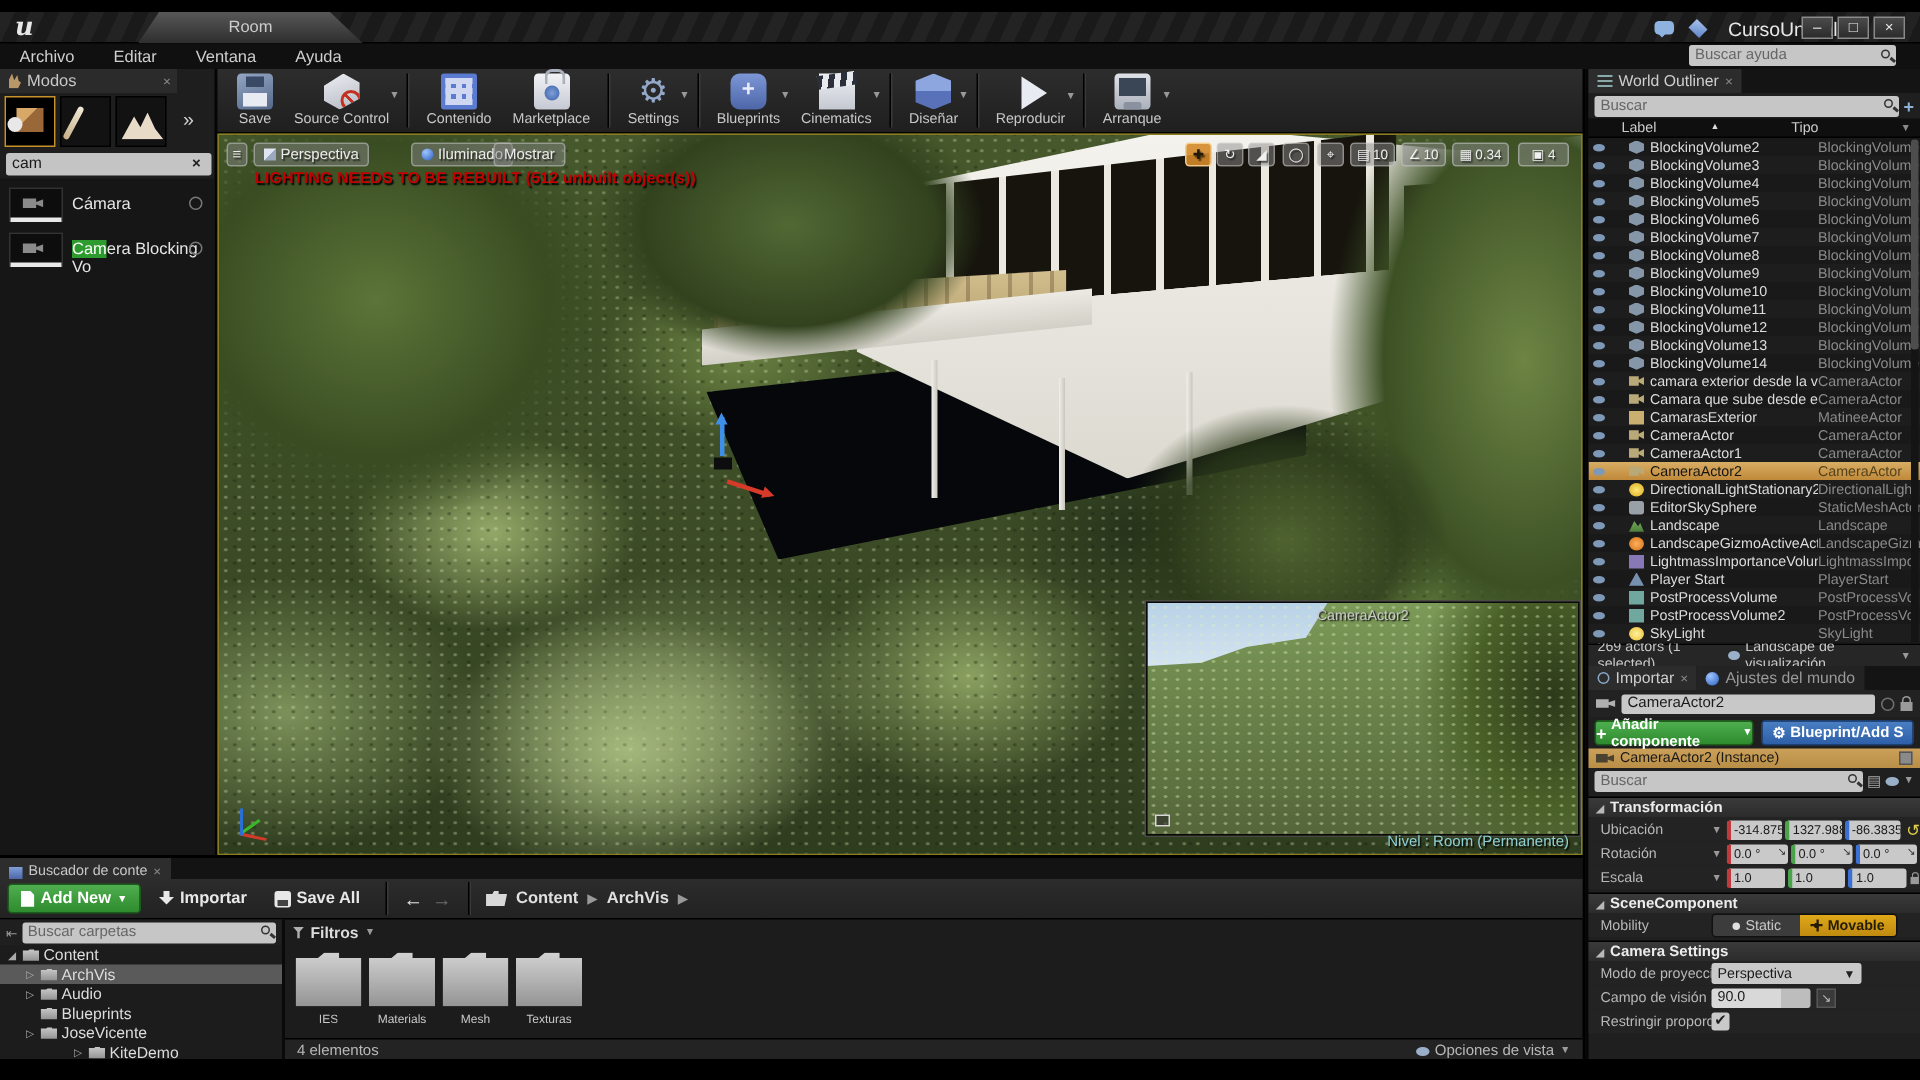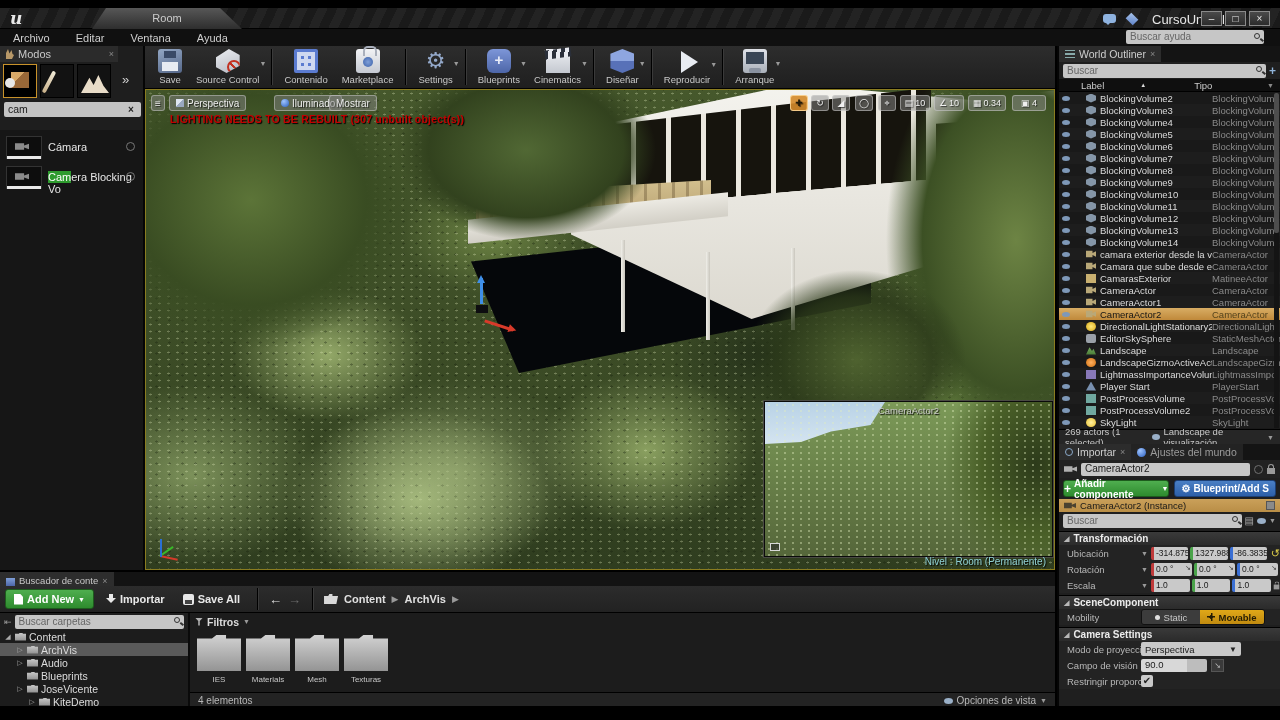--- a/index.html
+++ b/index.html
@@ -33,21 +33,21 @@
   .modes-hand{width:10px;height:10px;background:#b89868;clip-path:polygon(20% 100%,20% 40%,40% 0,55% 45%,75% 10%,85% 50%,100% 60%,80% 100%);}
   .tab-x{color:#888;font-size:9px;margin-left:auto;}
   .mode-btn{top:18px;width:34px;height:34px;background:#121212;border:1px solid #000;}
   .mode-cube{left:7px;top:7px;width:18px;height:16px;background:linear-gradient(135deg,#d8a868 40%,#9a6838 41%);position:absolute;}
   .mode-cube:before{content:"";position:absolute;left:-6px;top:6px;width:10px;height:10px;background:#e8e8e8;border-radius:50%;}
   .mode-brush{left:6px;top:5px;width:4px;height:24px;background:linear-gradient(#f0ead8,#c8b088);transform:rotate(28deg);border-radius:2px;position:absolute;}
   .mode-mtn{left:3px;top:10px;width:28px;height:18px;background:#e8dcc8;clip-path:polygon(0 100%,30% 15%,45% 55%,62% 0,80% 60%,100% 100%);position:absolute;}
   #mode-more{left:122px;top:26px;color:#d0d0d0;font-size:13px;}
   #modes-search{left:4px;top:56px;width:137px;height:15px;background:#c4c4c4;border-radius:2px;color:#1a1a1a;font-size:10.5px;padding:1px 16px 0 4px;}
   #modes-search-x{left:128px;top:58px;color:#222;font-size:10px;font-weight:bold;}
-  #modes-list{left:0;top:84px;width:143px;height:451px;background:#161616;}
+  #modes-list{left:0;top:73px;width:143px;height:451px;background:#161616;}
   .mode-item{position:absolute;left:0;width:143px;height:28px;}
   .mode-thumb{position:absolute;left:6px;top:2px;width:36px;height:23px;background:#0d0d0d;border:1px solid #333;}
   .mode-thumb:after{content:"";position:absolute;left:0;bottom:-1px;width:100%;height:3px;background:#e8e8e8;}
   .cam-glyph{position:absolute;left:8px;top:5px;width:14px;height:9px;background:#8a8a8a;clip-path:polygon(0 15%,65% 15%,65% 40%,100% 20%,100% 80%,65% 60%,65% 85%,0 85%);}
   .mode-item-label{position:absolute;left:48px;top:7px;color:#e6e6e6;font-size:11px;}
   .mode-item-radio{position:absolute;right:8px;top:8px;width:9px;height:9px;border:1.5px solid #777;border-radius:50%;}
   .hl-green{background:#2e9b2e;color:#fff;}
 
   
   #toolbar{left:145px;top:46px;width:910px;height:43px;background:linear-gradient(#2d2d2d,#1f1f1f);border-bottom:1px solid #000;display:flex;align-items:center;padding-left:6px;}
@@ -375,21 +375,21 @@
       <span class="vp-cubeicon"></span>
       <span>Perspectiva</span>
     </div>
   <div class="vp-btn" style="left:128px;top:5px;">
       <span class="vp-sphere"></span>
       <span>Iluminado</span>
     </div>
   <div class="vp-btn" style="left:183px;top:5px;">
       <span>Mostrar</span>
     </div>
-  <div id="vp-warning" class="abs">LIGHTING NEEDS TO BE REBUILT (307 unbuilt object(s))</div>
+  <div id="vp-warning" class="abs">LIGHTING NEEDS TO BE REBUILT (512 unbuilt object(s))</div>
 
   <div class="vps sel" style="right:246px;width:18px;">✚</div>
   <div class="vps" style="right:225px;width:18px;">↻</div>
   <div class="vps" style="right:204px;width:18px;">◢</div>
   <div class="vps" style="right:181px;width:18px;">◯</div>
   <div class="vps" style="right:158px;width:18px;">⌖</div>
   <div class="vps" style="right:124px;width:30px;">▤ <span>10</span></div>
   <div class="vps" style="right:90px;width:30px;">∠ <span>10</span></div>
   <div class="vps" style="right:48px;width:38px;">▦ <span>0.34</span></div>
   <div class="vps" style="right:8px;width:34px;">▣ 4</div>
@@ -770,21 +770,21 @@
           <div class="tree-row" style="padding-left: 16px;">
             <span class="tree-arrow"></span>
             <span class="tree-folder"></span>
             <span class="tree-label">Blueprints</span>
           </div>
           <div class="tree-row" style="padding-left: 16px;">
             <span class="tree-arrow">▷</span>
             <span class="tree-folder"></span>
             <span class="tree-label">JoseVicente</span>
           </div>
-          <div class="tree-row" style="padding-left: 28px;">
+          <div class="tree-row" style="padding-left: 28px; margin-left: 20px;">
             <span class="tree-arrow">▷</span>
             <span class="tree-folder"></span>
             <span class="tree-label">KiteDemo</span>
           </div>
         </div>
     </div>
     <div id="cb-right">
       <div id="cb-filterrow">
         <span class="funnel"></span>
         <span id="cb-filters-label">Filtros</span>

